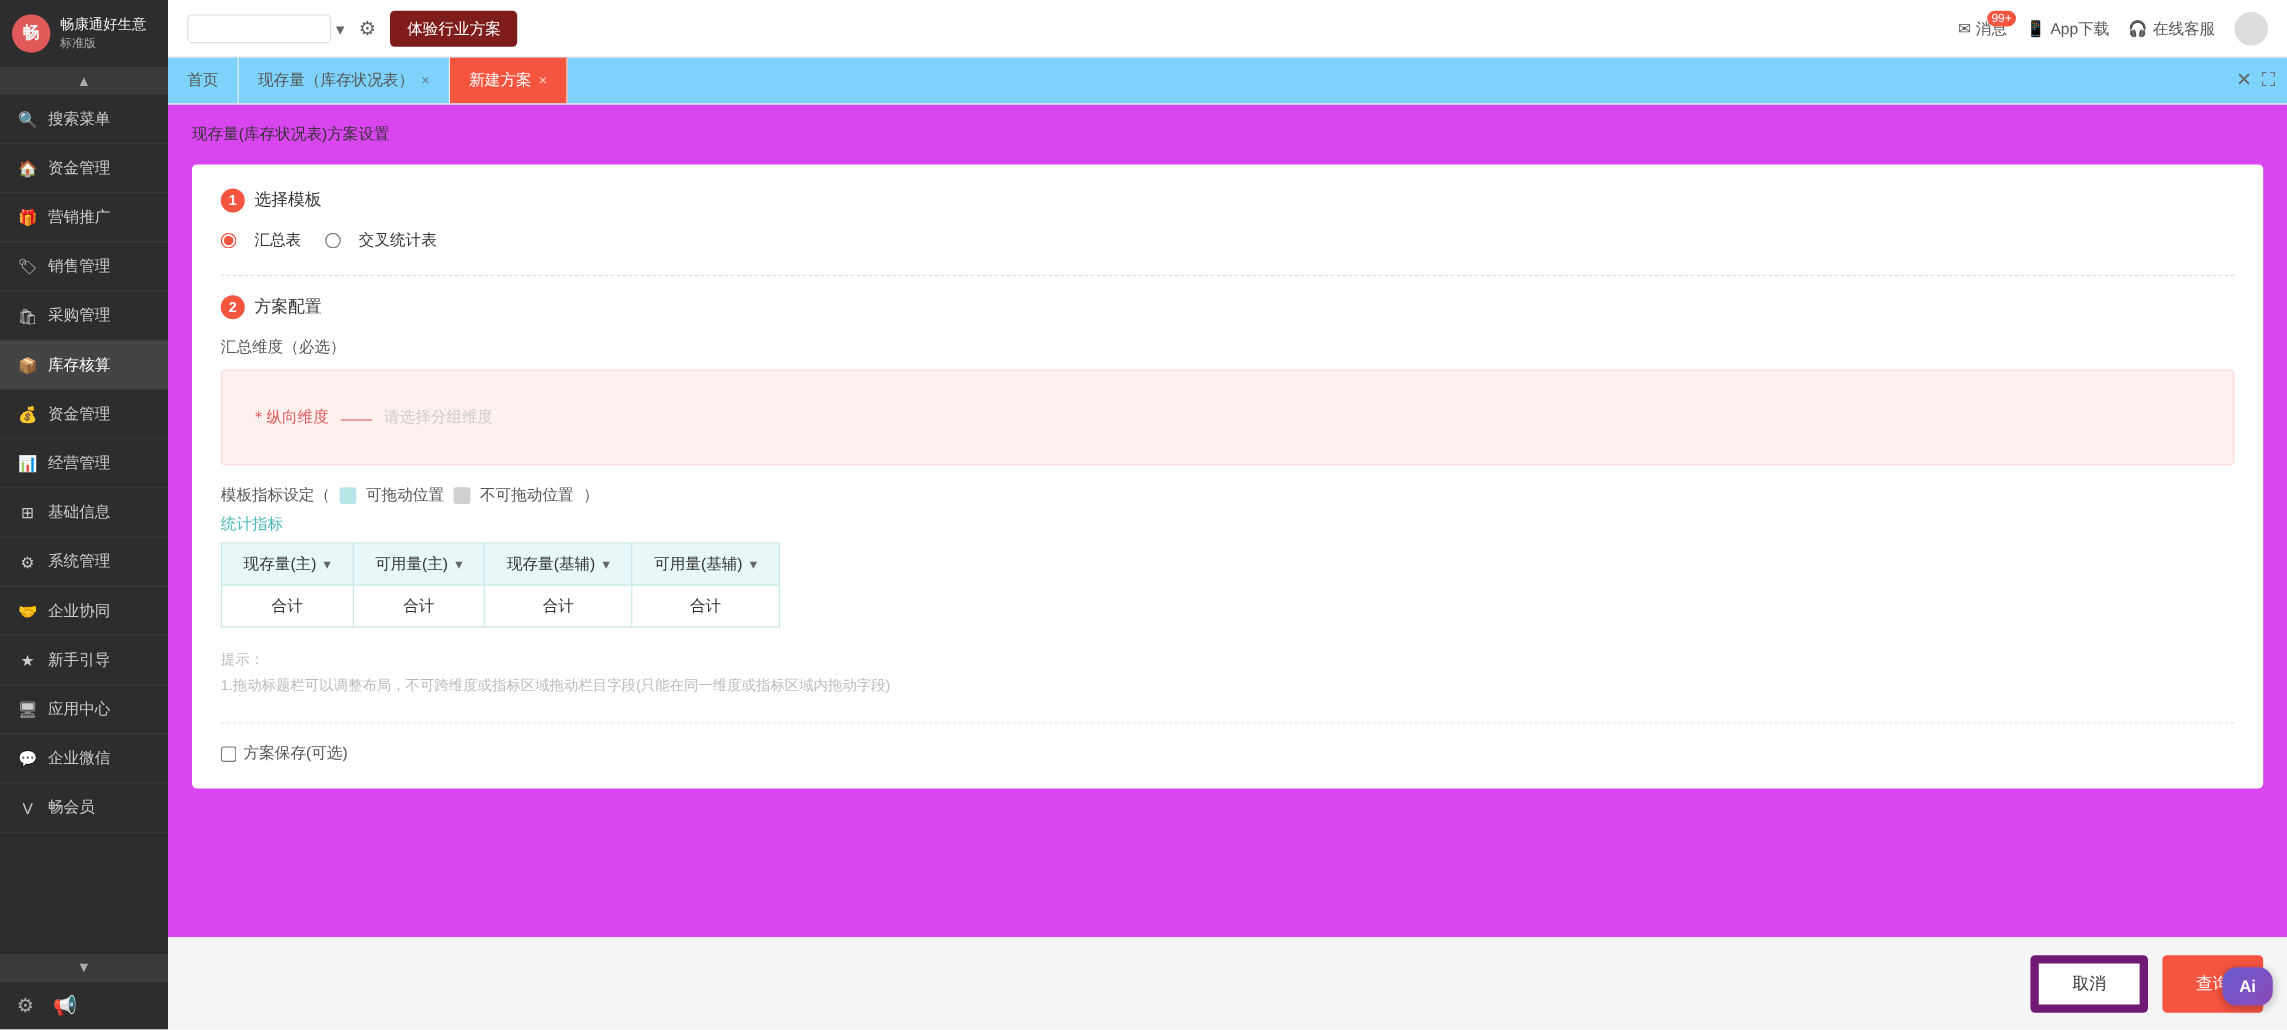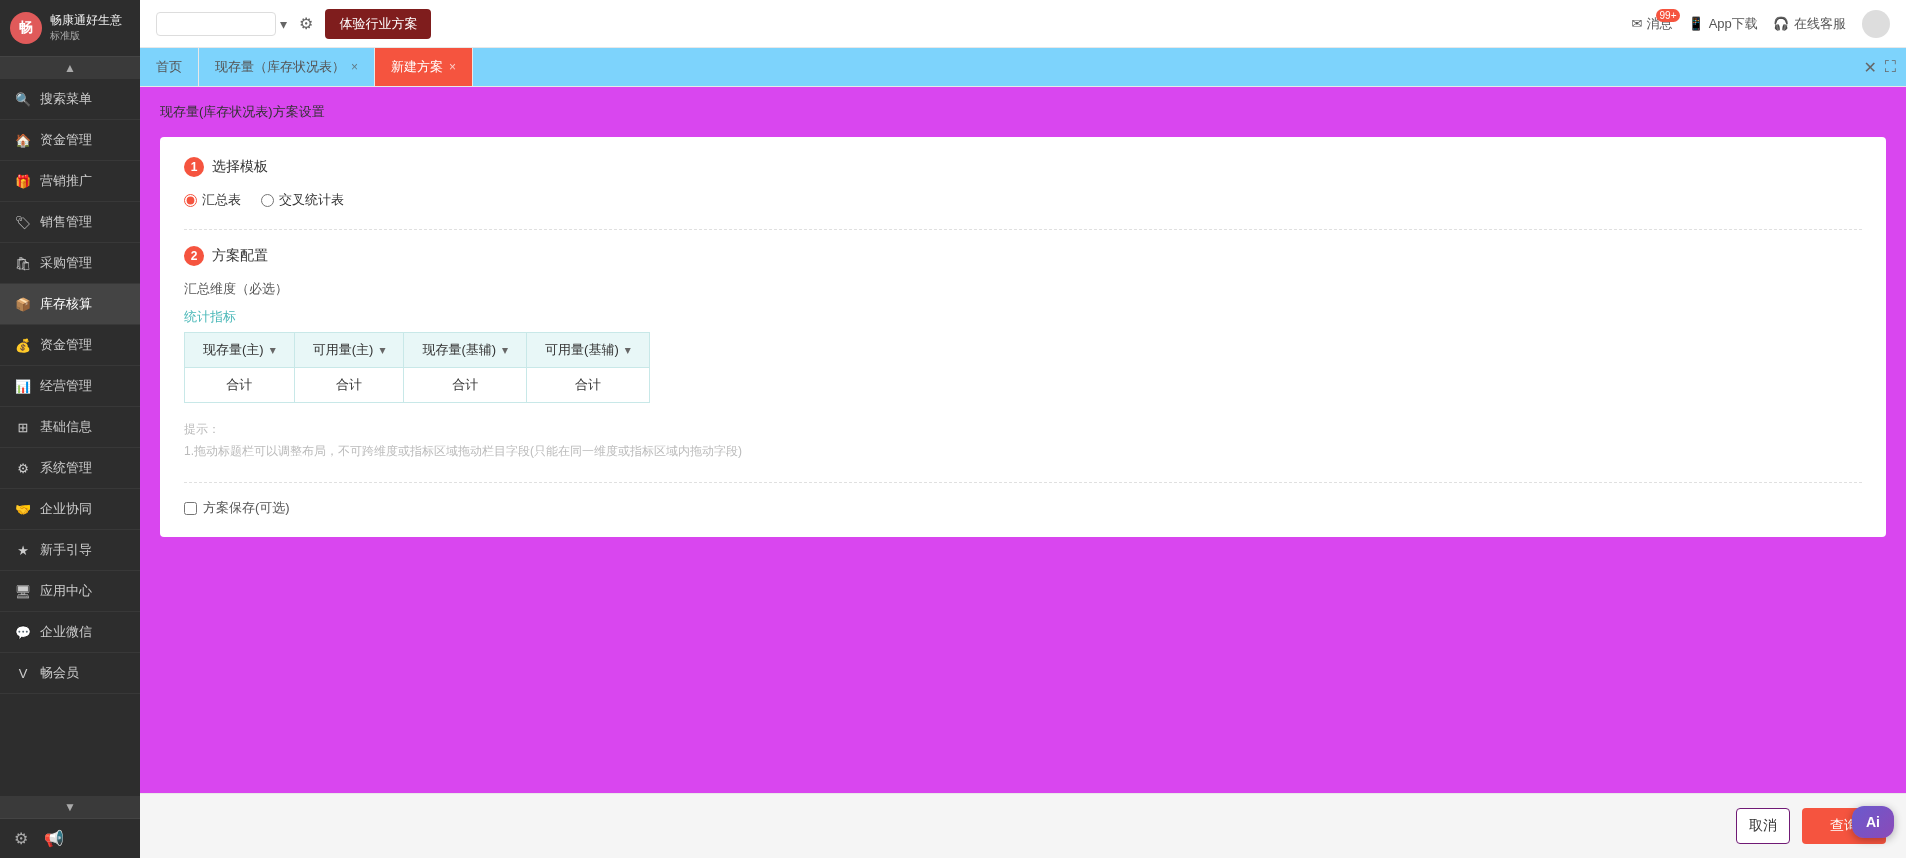--- a/index.html
+++ b/index.html
@@ -285,21 +285,21 @@
 
     
     .radio-group {
       display: flex;
       align-items: center;
       gap: 20px;
     }
     .radio-label {
       display: flex;
       align-items: center;
-      gap: 5px;
+      gap: 15px;
       cursor: pointer;
       font-size: 13px;
       color: #333;
       justify-content: center;
     }
     .radio-input {
       accent-color: #f5543f;
     }
 
     
@@ -429,23 +429,23 @@
       background: #f5f5f5;
       padding: 14px 20px;
       display: flex;
       justify-content: flex-end;
       gap: 12px;
       border-top: 1px solid #e8e8e8;
       flex-shrink: 0;
     }
     .btn-cancel {
       background: #fff;
-      border: 1px solid #701a75;
+      border: 7px solid #701a75;
       border-radius: 4px;
-      padding: 8px 12px;
+      padding: 8px 28px;
       cursor: pointer;
       font-size: 14px;
       color: #333;
     }
     .btn-query {
       background: #f5543f;
       border: none;
       border-radius: 4px;
       padding: 1px 28px;
       cursor: pointer;
@@ -622,22 +622,35 @@
       <hr class="step-divider">
 
       <div class="step-section">
         <div class="step-header">
           <div class="step-num">2</div>
           <span class="step-title">方案配置</span>
         </div>
 
         <div class="sub-label">汇总维度（必选）</div>
 
+        <div class="pink-area">
+          <span class="pink-area-text">＊纵向维度</span>
+          <span class="pink-area-dash">——</span>
+          <span class="pink-area-placeholder">请选择分组维度</span>
+        </div>
 
         <div class="indicator-settings">
+          <div class="indicator-label">
+            <span>模板指标设定（</span>
+            <span class="indicator-badge"></span>
+            <span>可拖动位置</span>
+            <span class="indicator-badge-gray"></span>
+            <span>不可拖动位置</span>
+            <span>）</span>
+          </div>
 
           <div class="stats-section-label">统计指标</div>
           <table class="stats-table">
             <thead>
               <tr>
                 <th>
                   <div class="th-inner">
                     <span>现存量(主)</span>
                     <span class="col-dropdown">▾</span>
                   </div>

